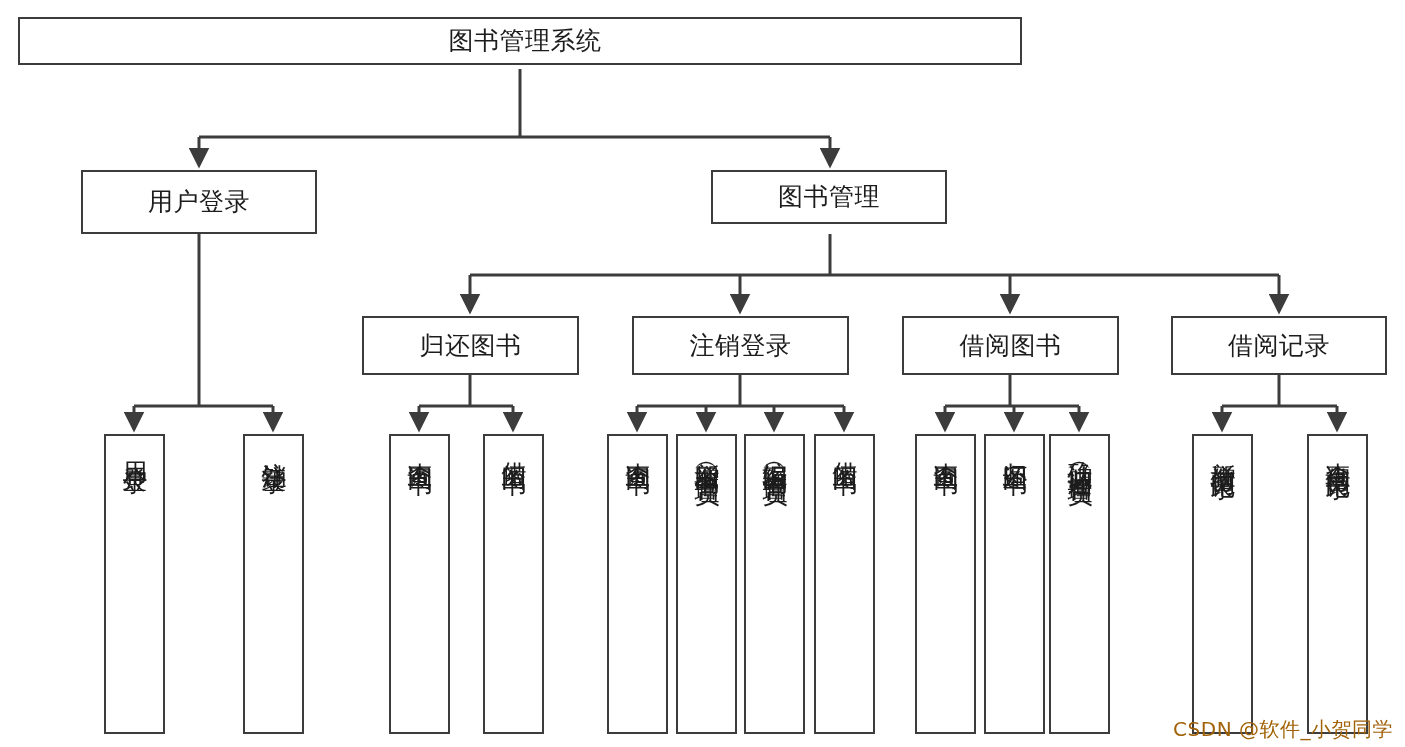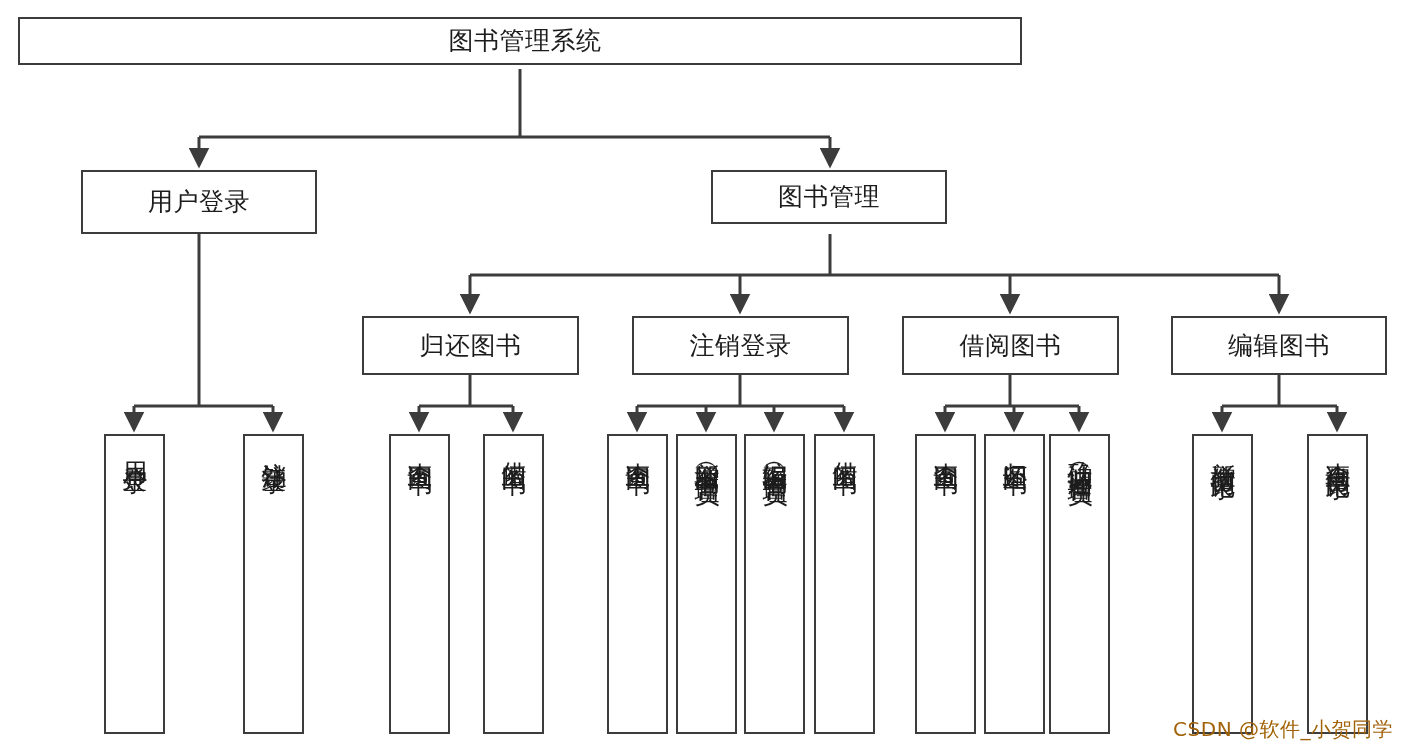--- a/index.html
+++ b/index.html
@@ -135,21 +135,21 @@
   <div class="node horizontal" id="n-l3_0" style="left: 362px; top: 316px; width: 217px; height: 59px;">
     <span class="node-label">归还图书</span>
   </div>
   <div class="node horizontal" id="n-l3_1" style="left: 632px; top: 316px; width: 217px; height: 59px;">
     <span class="node-label">注销登录</span>
   </div>
   <div class="node horizontal" id="n-l3_2" style="left: 902px; top: 316px; width: 217px; height: 59px;">
     <span class="node-label">借阅图书</span>
   </div>
   <div class="node horizontal" id="n-l3_3" style="left: 1171px; top: 316px; width: 216px; height: 59px;">
-    <span class="node-label">编辑图书</span>
+    <span class="node-label">借阅记录</span>
   </div>
 
   <div class="node vertical" id="n-leaf_0" style="left: 104px; top: 434px; width: 61px; height: 300px;">
     <span class="node-label">用户登录</span>
   </div>
   <div class="node vertical" id="n-leaf_1" style="left: 243px; top: 434px; width: 61px; height: 300px;">
     <span class="node-label">注销登录</span>
   </div>
   <div class="node vertical" id="n-leaf_2" style="left: 389px; top: 434px; width: 61px; height: 300px;">
     <span class="node-label">查询图书</span>

